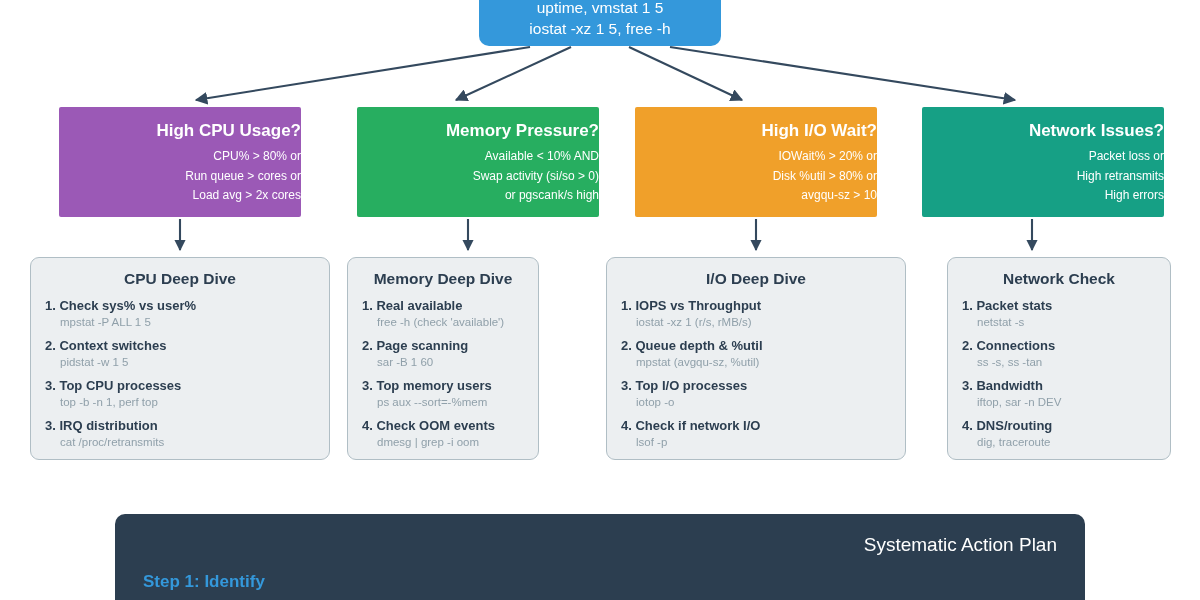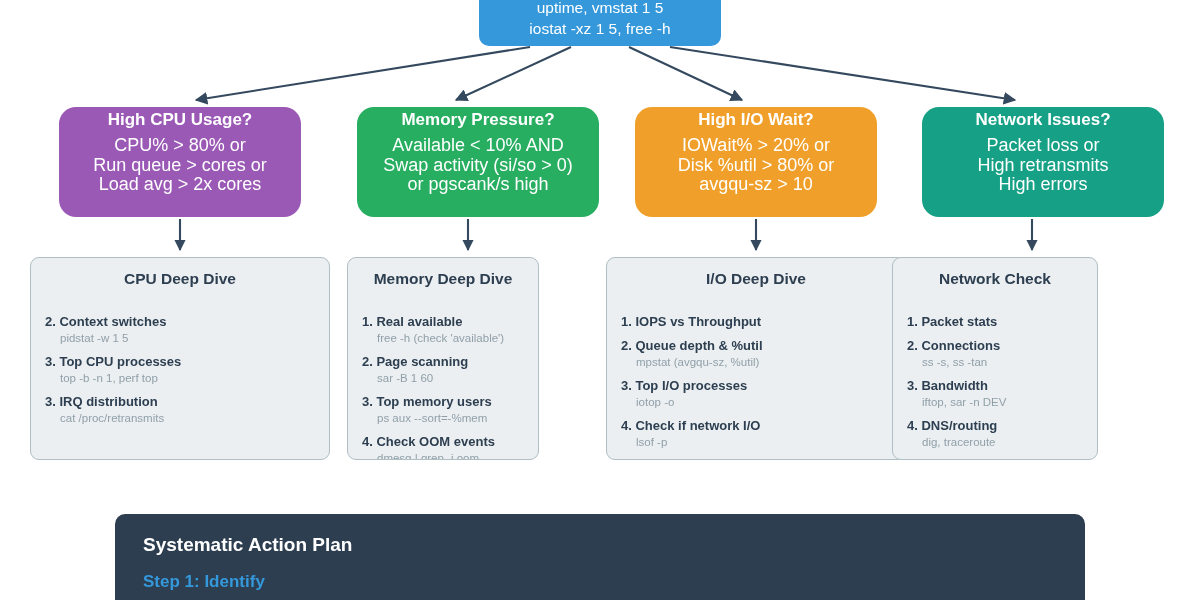--- a/index.html
+++ b/index.html
@@ -56,38 +56,38 @@
     font-weight: 400;
     white-space: nowrap;
   }
 
   
   .symptom {
     position: absolute;
     top: 107px;
     width: 242px;
     height: 110px;
-    border-radius: 17px;
+    border-radius: 2px;
     box-sizing: border-box;
     display: flex;
     flex-direction: column;
-    align-items: center;
-    padding-top: 2px;
+    align-items: flex-end;
+    padding-top: 13px;
   }
   .symptom .s-title {
     color: #ffffff;
     font-size: 17px;
     font-weight: bold;
     line-height: 22px;
     margin-bottom: 5px;
     white-space: nowrap;
   }
   .symptom .s-line {
     color: #ffffff;
-    font-size: 18px;
+    font-size: 12px;
     line-height: 19.5px;
     white-space: nowrap;
   }
   #symptom-0 { left: 59px; }
   #symptom-1 { left: 357px; }
   #symptom-2 { left: 635px; }
   #symptom-3 { left: 922px; }
 
   
   .card {
@@ -101,21 +101,21 @@
     box-sizing: border-box;
     overflow: hidden;
     padding: 11px 14px 0 14px;
   }
   .card .c-title {
     text-align: center;
     font-size: 15.5px;
     font-weight: bold;
     color: #2c3e50;
     line-height: 20px;
-    margin-bottom: 24px;
+    margin-bottom: 8px;
     white-space: nowrap;
   }
   .card .step {
     margin-bottom: 7px;
   }
   .card .step-label {
     font-size: 13px;
     font-weight: 600;
     color: #2c3e50;
     line-height: 17px;
@@ -125,42 +125,42 @@
     font-size: 11.5px;
     color: #90a0aa;
     line-height: 16px;
     padding-left: 15px;
     white-space: nowrap;
     font-family: "Liberation Sans", sans-serif;
   }
   #card-0 { left: 30px; }
   #card-1 { left: 347px; }
   #card-2 { left: 606px; width: 300px; }
-  #card-3 { left: 892px; width: 206px; }
+  #card-3 { left: 947px; width: 224px; }
   #card-1 { width: 192px; }
   #card-0 { width: 300px; }
 
   
   #action-plan {
     position: absolute;
     left: 115px;
     top: 514px;
     width: 970px;
     height: 120px;
     background: #2c3e50;
     border-radius: 10px;
     box-sizing: border-box;
     padding: 18px 28px 0 28px;
     overflow: hidden;
   }
   #action-plan .ap-title {
-    text-align: left;
+    text-align: right;
     color: #ffffff;
     font-size: 19px;
-    font-weight: bold;
+    font-weight: normal;
     line-height: 26px;
     margin-bottom: 14px;
     white-space: nowrap;
   }
   #action-plan .ap-step-title {
     color: #3498db;
     font-size: 17px;
     font-weight: bold;
     line-height: 19px;
     white-space: nowrap;
@@ -231,20 +231,24 @@
   <div class="symptom" id="symptom-3" style="background:#16a085;">
     <div class="s-title">Network Issues?</div>
     <div class="s-line">Packet loss or</div>
     <div class="s-line">High retransmits</div>
     <div class="s-line">High errors</div>
   </div>
 
   <div class="card" id="card-0">
     <div class="c-title">CPU Deep Dive</div>
     <div class="step">
+      <div class="step-label">1. Check sys% vs user%</div>
+      <div class="step-cmd">mpstat -P ALL 1 5</div>
+    </div>
+    <div class="step">
       <div class="step-label">2. Context switches</div>
       <div class="step-cmd">pidstat -w 1 5</div>
     </div>
     <div class="step">
       <div class="step-label">3. Top CPU processes</div>
       <div class="step-cmd">top -b -n 1, perf top</div>
     </div>
     <div class="step">
       <div class="step-label">3. IRQ distribution</div>
       <div class="step-cmd">cat /proc/retransmits</div>
@@ -268,39 +272,41 @@
     <div class="step">
       <div class="step-label">4. Check OOM events</div>
       <div class="step-cmd">dmesg | grep -i oom</div>
     </div>
   </div>
 
   <div class="card" id="card-2">
     <div class="c-title">I/O Deep Dive</div>
     <div class="step">
       <div class="step-label">1. IOPS vs Throughput</div>
+      <div class="step-cmd">iostat -xz 1 (r/s, rMB/s)</div>
     </div>
     <div class="step">
       <div class="step-label">2. Queue depth &amp; %util</div>
       <div class="step-cmd">mpstat (avgqu-sz, %util)</div>
     </div>
     <div class="step">
       <div class="step-label">3. Top I/O processes</div>
       <div class="step-cmd">iotop -o</div>
     </div>
     <div class="step">
       <div class="step-label">4. Check if network I/O</div>
       <div class="step-cmd">lsof -p</div>
     </div>
   </div>
 
   <div class="card" id="card-3">
     <div class="c-title">Network Check</div>
     <div class="step">
       <div class="step-label">1. Packet stats</div>
+      <div class="step-cmd">netstat -s</div>
     </div>
     <div class="step">
       <div class="step-label">2. Connections</div>
       <div class="step-cmd">ss -s, ss -tan</div>
     </div>
     <div class="step">
       <div class="step-label">3. Bandwidth</div>
       <div class="step-cmd">iftop, sar -n DEV</div>
     </div>
     <div class="step">

